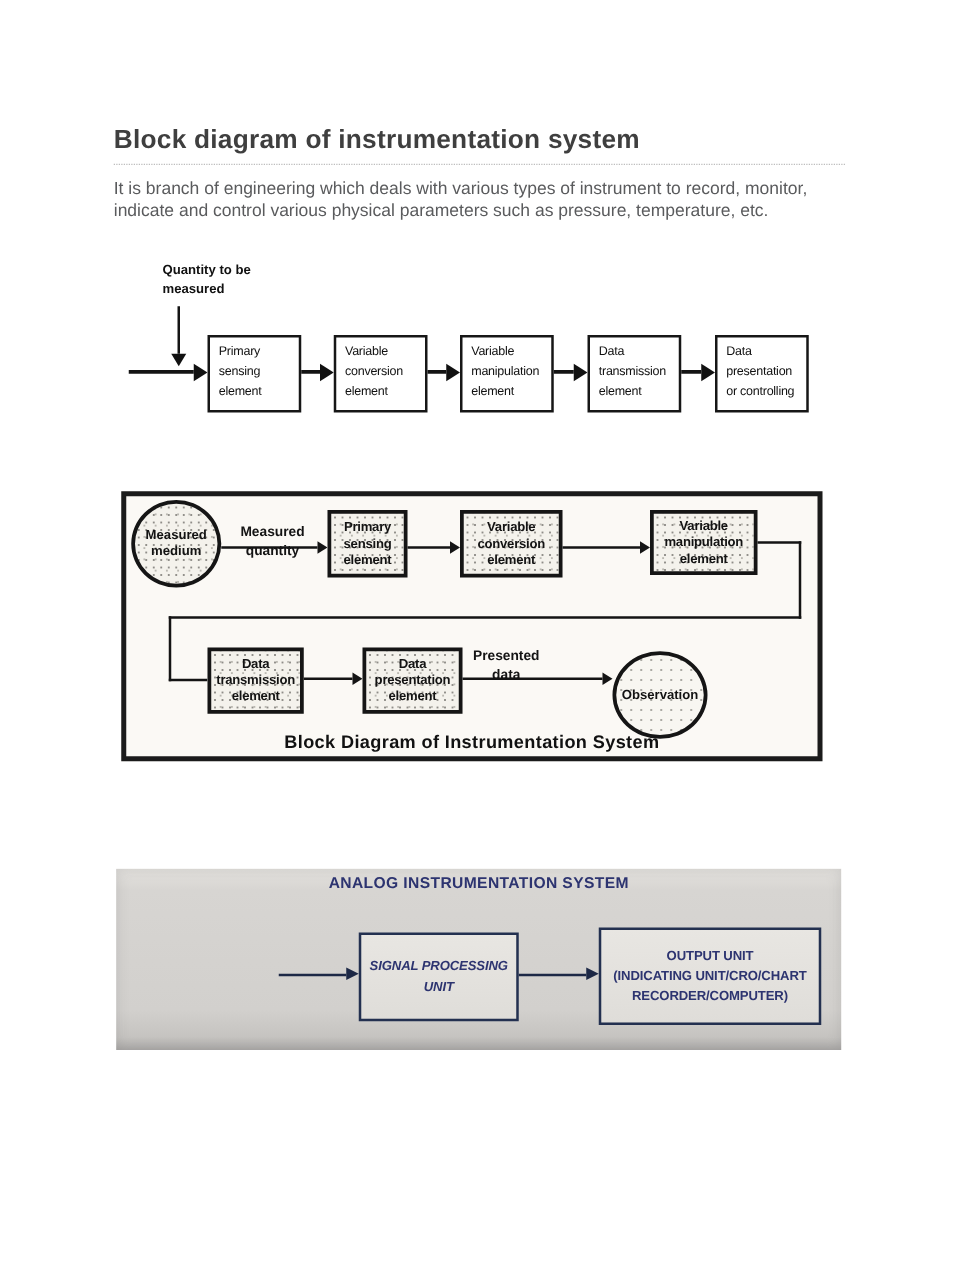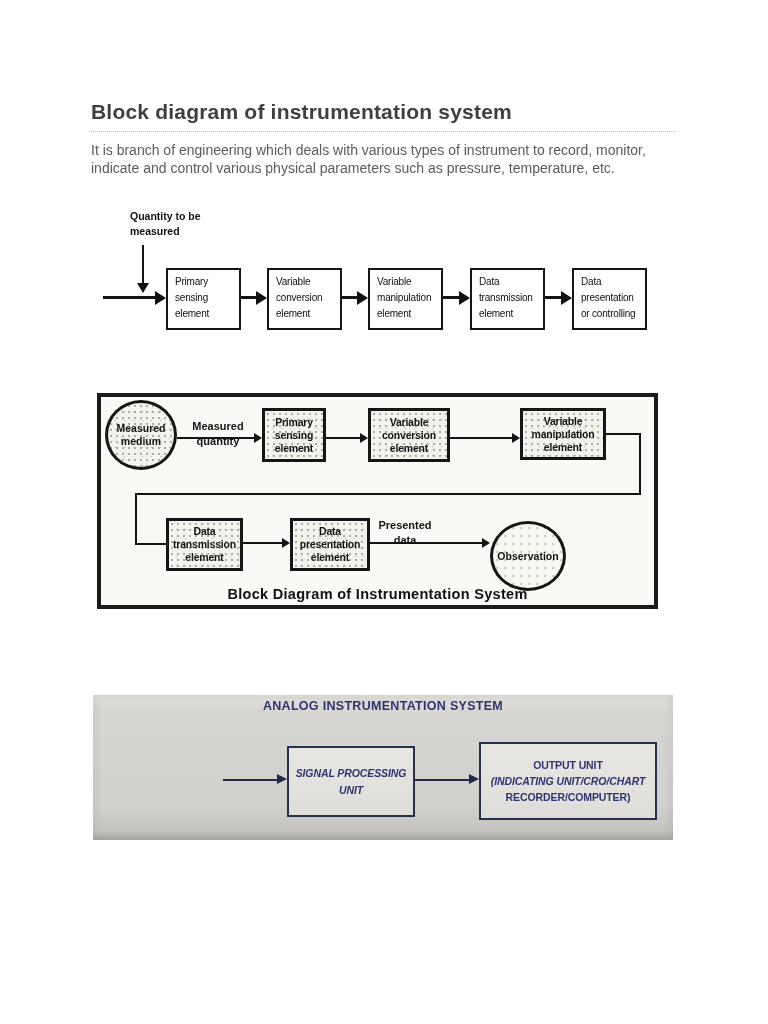--- a/index.html
+++ b/index.html
@@ -186,18 +186,18 @@
     <div class="analog-box" style="left:194px;top:51px;width:128px;height:71px;font-style:italic;">
       <div class="l">SIGNAL PROCESSING</div>
       <div class="l">UNIT</div>
     </div>
 
     <div class="analog-ln" style="left:322px;top:84px;width:54px;"></div>
     <div class="ah-r-nv" style="left:376px;top:79px;"></div>
 
     <div class="analog-box" style="left:386px;top:47px;width:178px;height:78px;">
       <div class="l" style="line-height:16px;">OUTPUT UNIT</div>
-      <div class="l" style="line-height:16px;font-style:italic;">(INDICATING UNIT/CRO/CHART</div>
+      <div class="l" style="line-height:16px;">(INDICATING UNIT/CRO/CHART</div>
       <div class="l" style="line-height:16px;">RECORDER/COMPUTER)</div>
     </div>
   </div>
 
 </div>
 
 </body></html>

